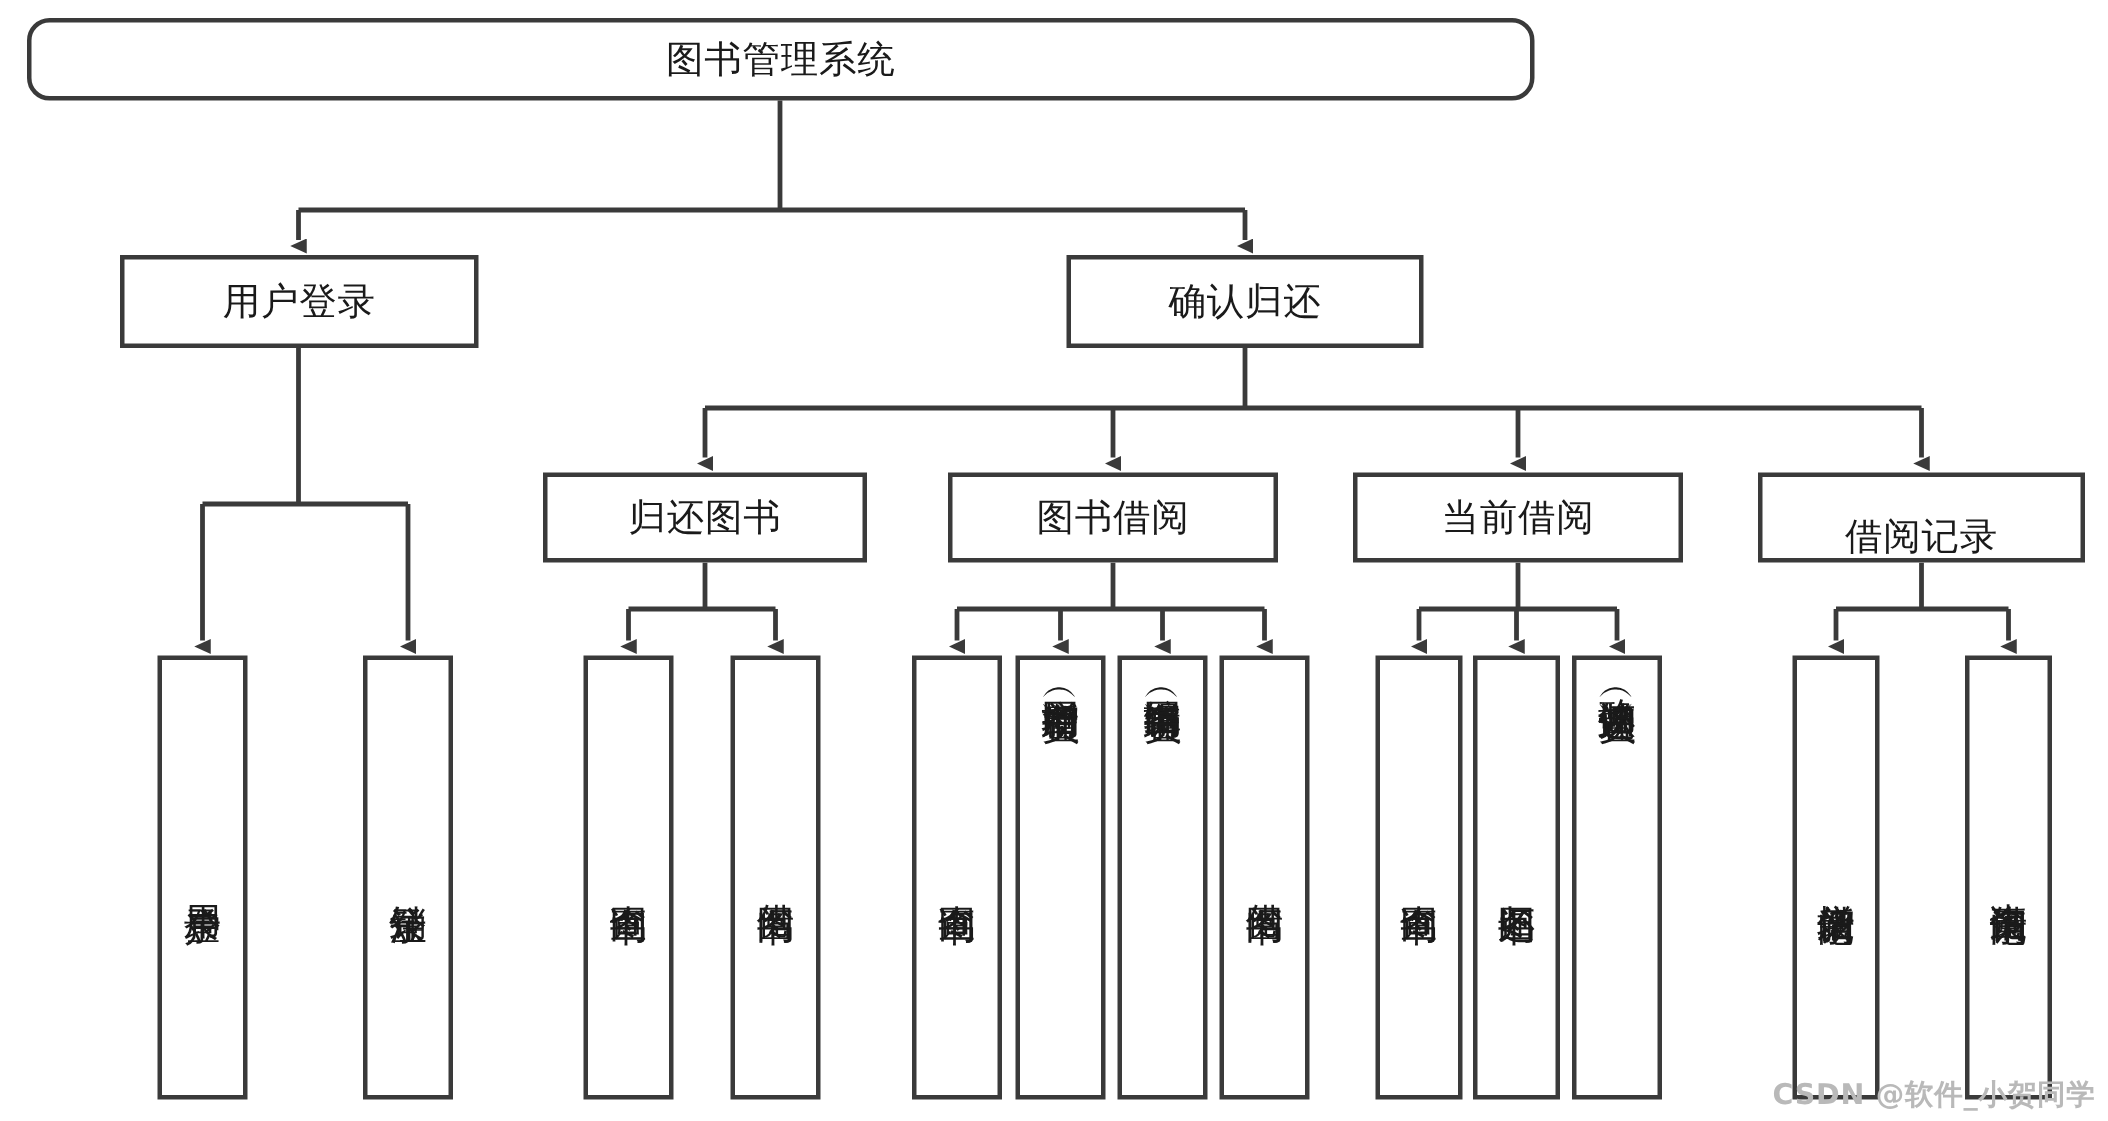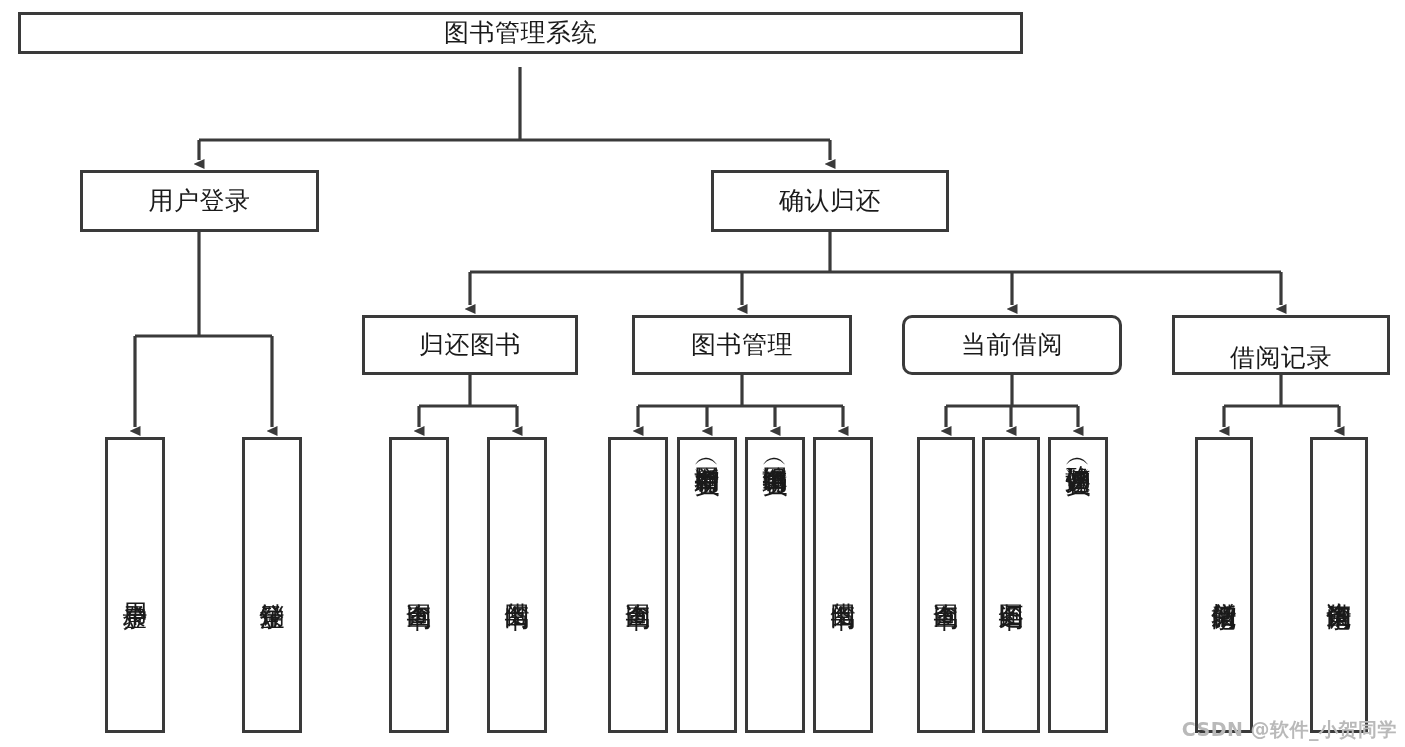--- a/index.html
+++ b/index.html
@@ -126,38 +126,38 @@
       <path d="M1011,406 L1011,427" marker-end="url(#arrow)"></path>
       <path d="M1078,406 L1078,427" marker-end="url(#arrow)"></path>
 
       <path d="M1281,375 L1281,406"></path>
       <path d="M1224,406 L1339,406"></path>
       <path d="M1224,406 L1224,427" marker-end="url(#arrow)"></path>
       <path d="M1339,406 L1339,427" marker-end="url(#arrow)"></path>
     </g>
   </svg>
 
-  <div class="node h root" style="left:18px; top:12px; width:1005px; height:42px;">
+  <div class="node h root" style="left:18px; top:12px; width:1005px; height:55px;border-radius:15px;">
     <span class="lbl">图书管理系统</span>
   </div>
 
   <div class="node h" style="left:80px; top:170px; width:239px; height:62px;">
     <span class="lbl">用户登录</span>
   </div>
   <div class="node h" style="left:711px; top:170px; width:238px; height:62px;">
     <span class="lbl">确认归还</span>
   </div>
 
   <div class="node h" style="left:362px; top:315px; width:216px; height:60px;">
     <span class="lbl">归还图书</span>
   </div>
   <div class="node h" style="left:632px; top:315px; width:220px; height:60px;">
-    <span class="lbl">图书管理</span>
-  </div>
-  <div class="node h" style="left:902px; top:315px; width:220px; height:60px;border-radius:10px;">
+    <span class="lbl">图书借阅</span>
+  </div>
+  <div class="node h" style="left:902px; top:315px; width:220px; height:60px;">
     <span class="lbl">当前借阅</span>
   </div>
   <div class="node h" style="left:1172px; top:315px; width:218px; height:60px;align-items:flex-end;">
     <span class="lbl">借阅记录</span>
   </div>
 
   <div class="node v mid" style="left:105px; top:437px; width:60px; height:296px;">
     <span class="lbl">用户登录</span>
   </div>
   <div class="node v mid" style="left:242px; top:437px; width:60px; height:296px;">

